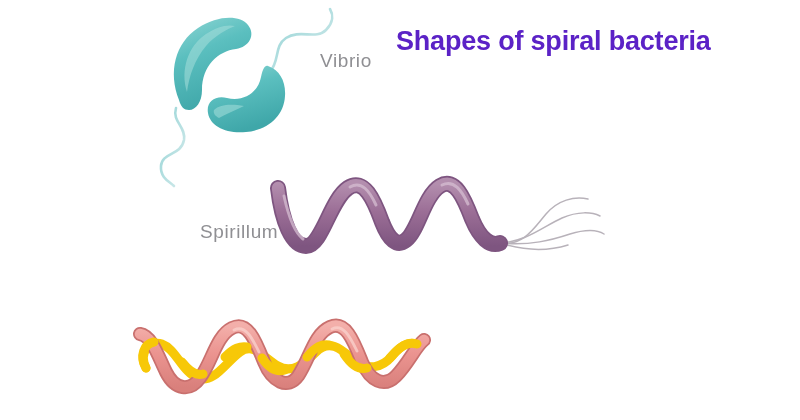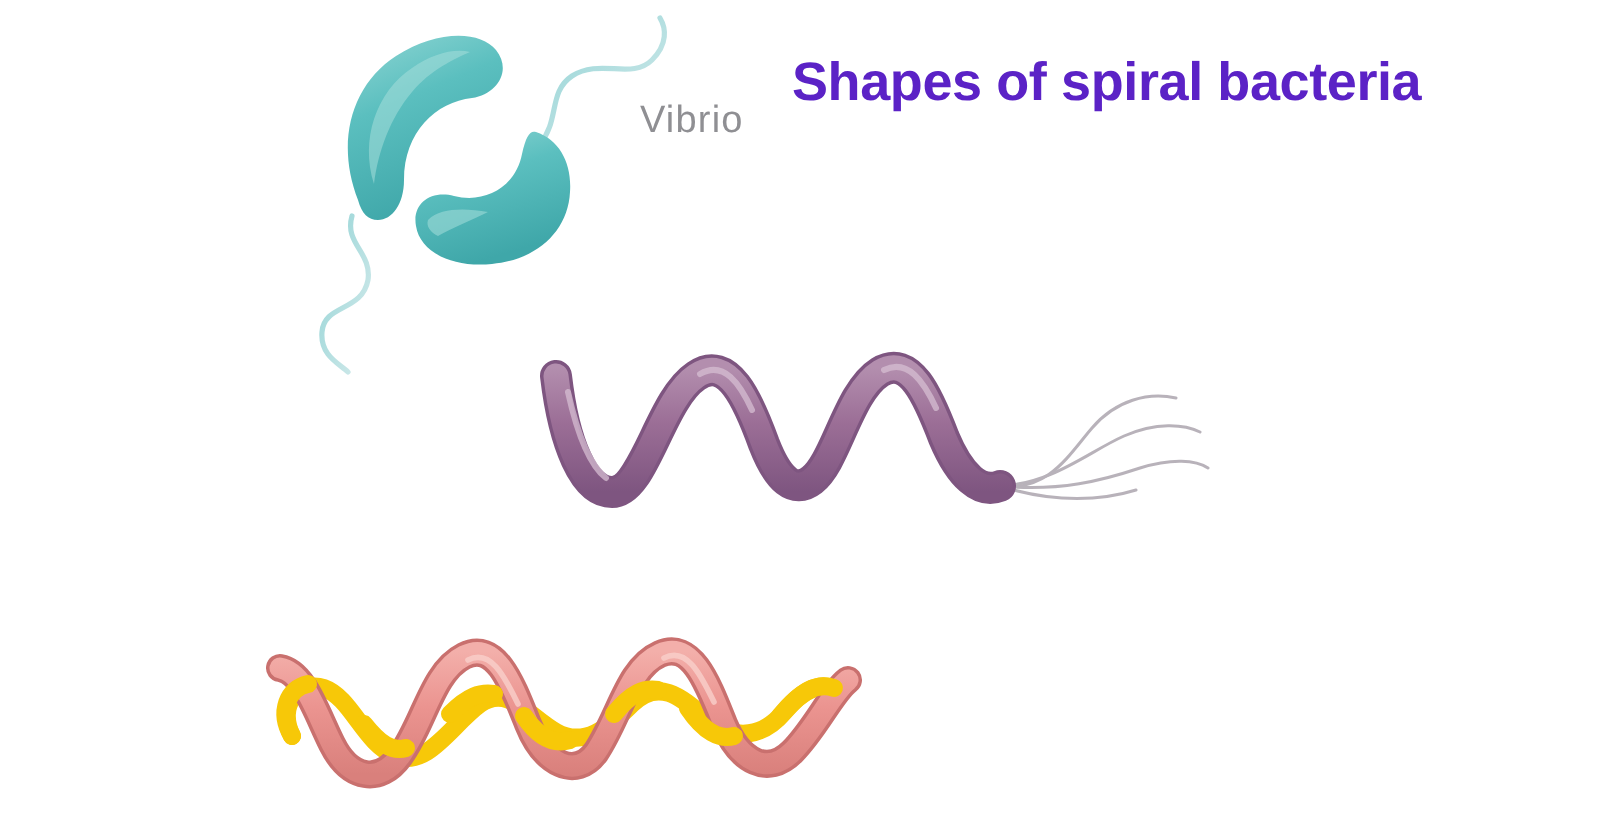--- a/index.html
+++ b/index.html
@@ -174,14 +174,15 @@
         <path d="M225,357 C234,348 240,346 247,347"></path>
         <path d="M307,357 C316,346 322,344 329,345"></path>
         <path d="M390,358 C400,346 408,341 417,344"></path>
       </g>
     </g>
   </svg>
 
   <div id="title">Shapes of spiral bacteria</div>
 
   <div id="label-vibrio" class="cell-label">Vibrio</div>
+  <div id="label-spirillum" class="cell-label">Spirillum</div>
 
 </div>
 
 </body></html>

